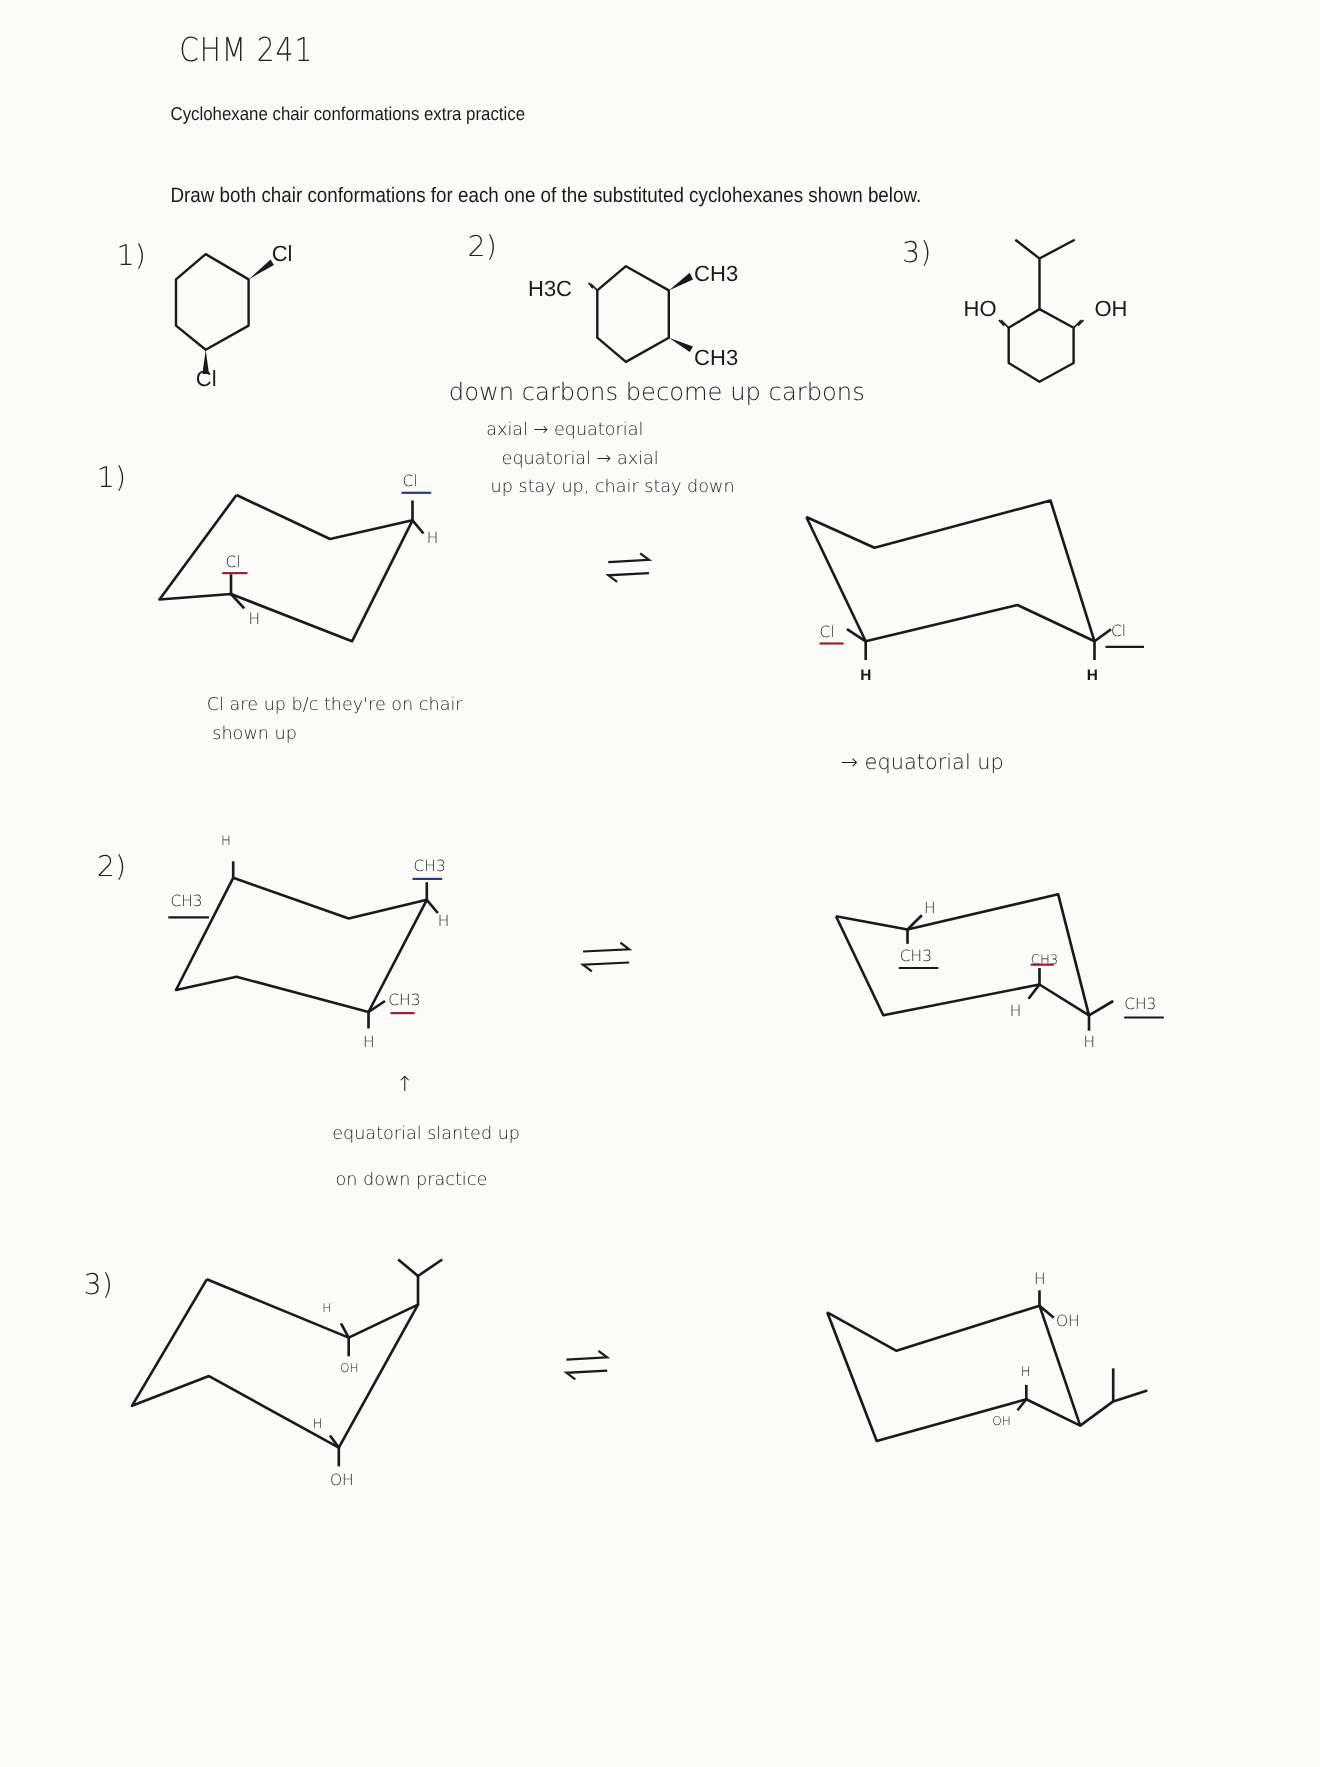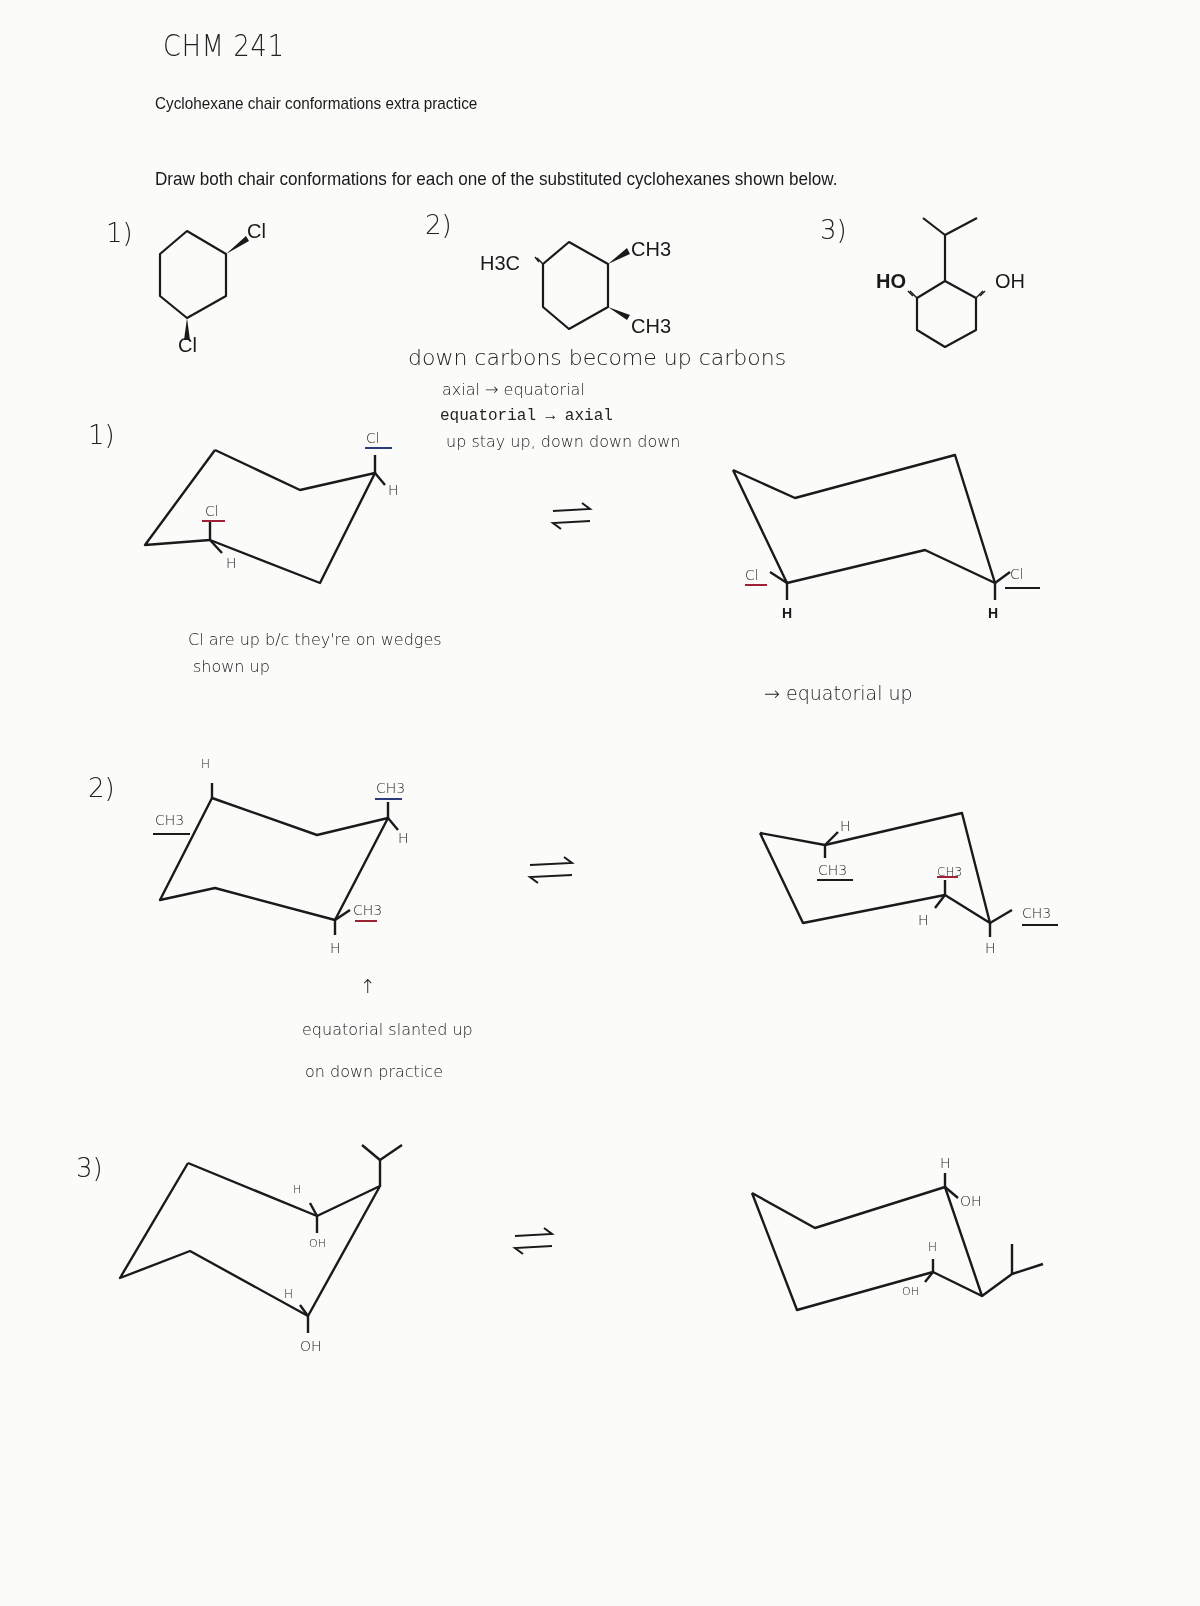--- a/index.html
+++ b/index.html
@@ -136,38 +136,38 @@
     <path d="M515,1236 L552,1234 L544,1228"></path>
       <path d="M552,1246 L515,1248 L523,1254"></path>
   </g>
 </svg>
 
 <div class="abs chem" style="left:247px;top:220px;">Cl</div>
 <div class="abs chem" style="left:178px;top:334px;">Cl</div>
 <div class="abs chem" style="left:480px;top:252px;">H3C</div>
 <div class="abs chem" style="left:631px;top:238px;">CH3</div>
 <div class="abs chem" style="left:631px;top:315px;">CH3</div>
-<div class="abs chem" style="left:876px;top:270px;font-weight:bold;">HO</div>
+<div class="abs chem" style="left:876px;top:270px;">HO</div>
 <div class="abs chem" style="left:995px;top:270px;">OH</div>
 
 <div class="abs hand note" style="left:408px;top:345px;font-size:22px;">down carbons become up carbons</div>
 <div class="abs hand note-sm" style="left:442px;top:380px;">axial → equatorial</div>
-<div class="abs hand note-sm" style="left:440px;top:407px;font-family:Liberation Mono, monospace;">equatorial → axial</div>
-<div class="abs hand note-sm" style="left:446px;top:432px;">up stay up, down down down</div>
+<div class="abs hand note-sm" style="left:456px;top:407px;">equatorial → axial</div>
+<div class="abs hand note-sm" style="left:446px;top:432px;">up stay up, chair stay down</div>
 
 <div class="abs hand num" style="left:88px;top:420px;">1)</div>
 <div class="abs hand lbl" style="left:366px;top:430px;">Cl</div>
 <div class="abs hand lbl" style="left:388px;top:482px;">H</div>
 <div class="abs hand lbl" style="left:205px;top:503px;">Cl</div>
 <div class="abs hand lbl" style="left:226px;top:555px;">H</div>
 <div class="abs hand lbl" style="left:745px;top:567px;">Cl</div>
 <div class="abs lbl" style="left:782px;top:605px;font-weight:bold;">H</div>
 <div class="abs hand lbl" style="left:1010px;top:566px;">Cl</div>
 <div class="abs lbl" style="left:988px;top:605px;font-weight:bold;">H</div>
-<div class="abs hand note-sm" style="left:188px;top:630px;">Cl are up b/c they're on wedges</div>
+<div class="abs hand note-sm" style="left:188px;top:630px;">Cl are up b/c they're on chair</div>
 <div class="abs hand note-sm" style="left:193px;top:657px;">shown up</div>
 <div class="abs hand note" style="left:764px;top:682px;">→ equatorial up</div>
 
 <div class="abs hand num" style="left:88px;top:773px;">2)</div>
 <div class="abs hand lbl" style="left:201px;top:757px;font-size:12px;">H</div>
 <div class="abs hand lbl" style="left:155px;top:812px;">CH3</div>
 <div class="abs hand lbl" style="left:376px;top:780px;">CH3</div>
 <div class="abs hand lbl" style="left:398px;top:830px;">H</div>
 <div class="abs hand lbl" style="left:353px;top:902px;">CH3</div>
 <div class="abs hand lbl" style="left:330px;top:940px;">H</div>

